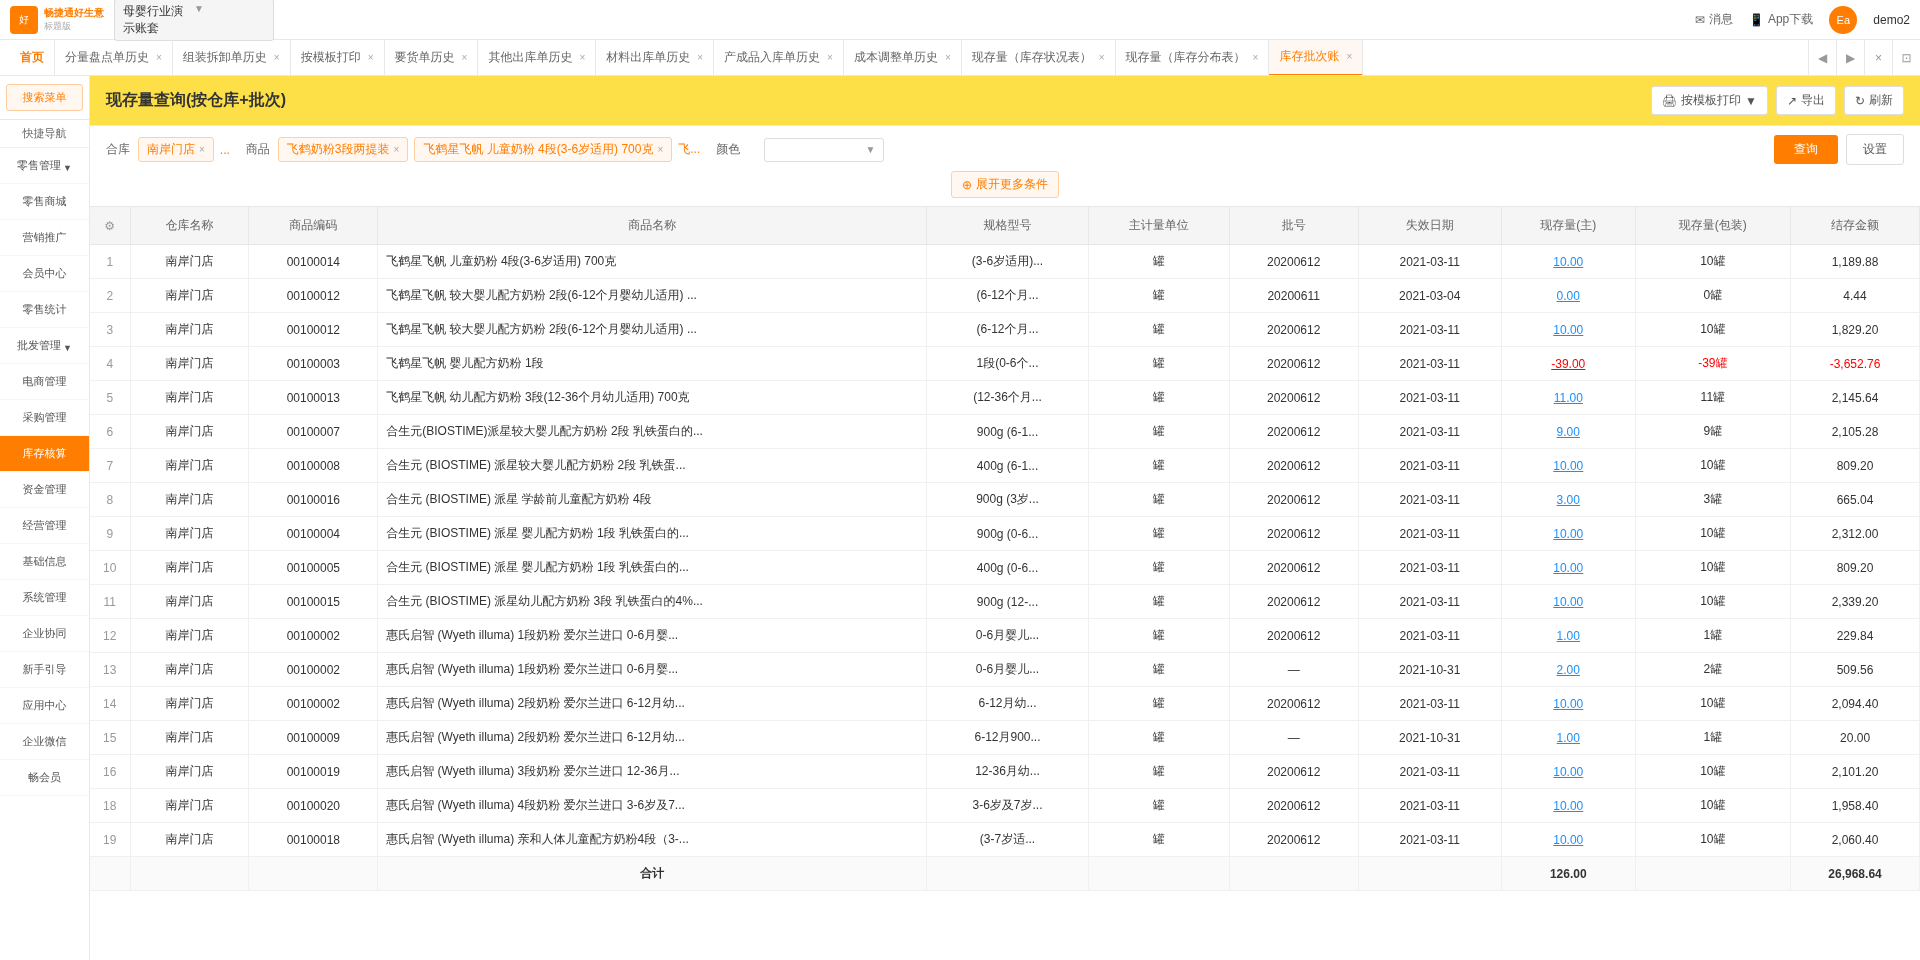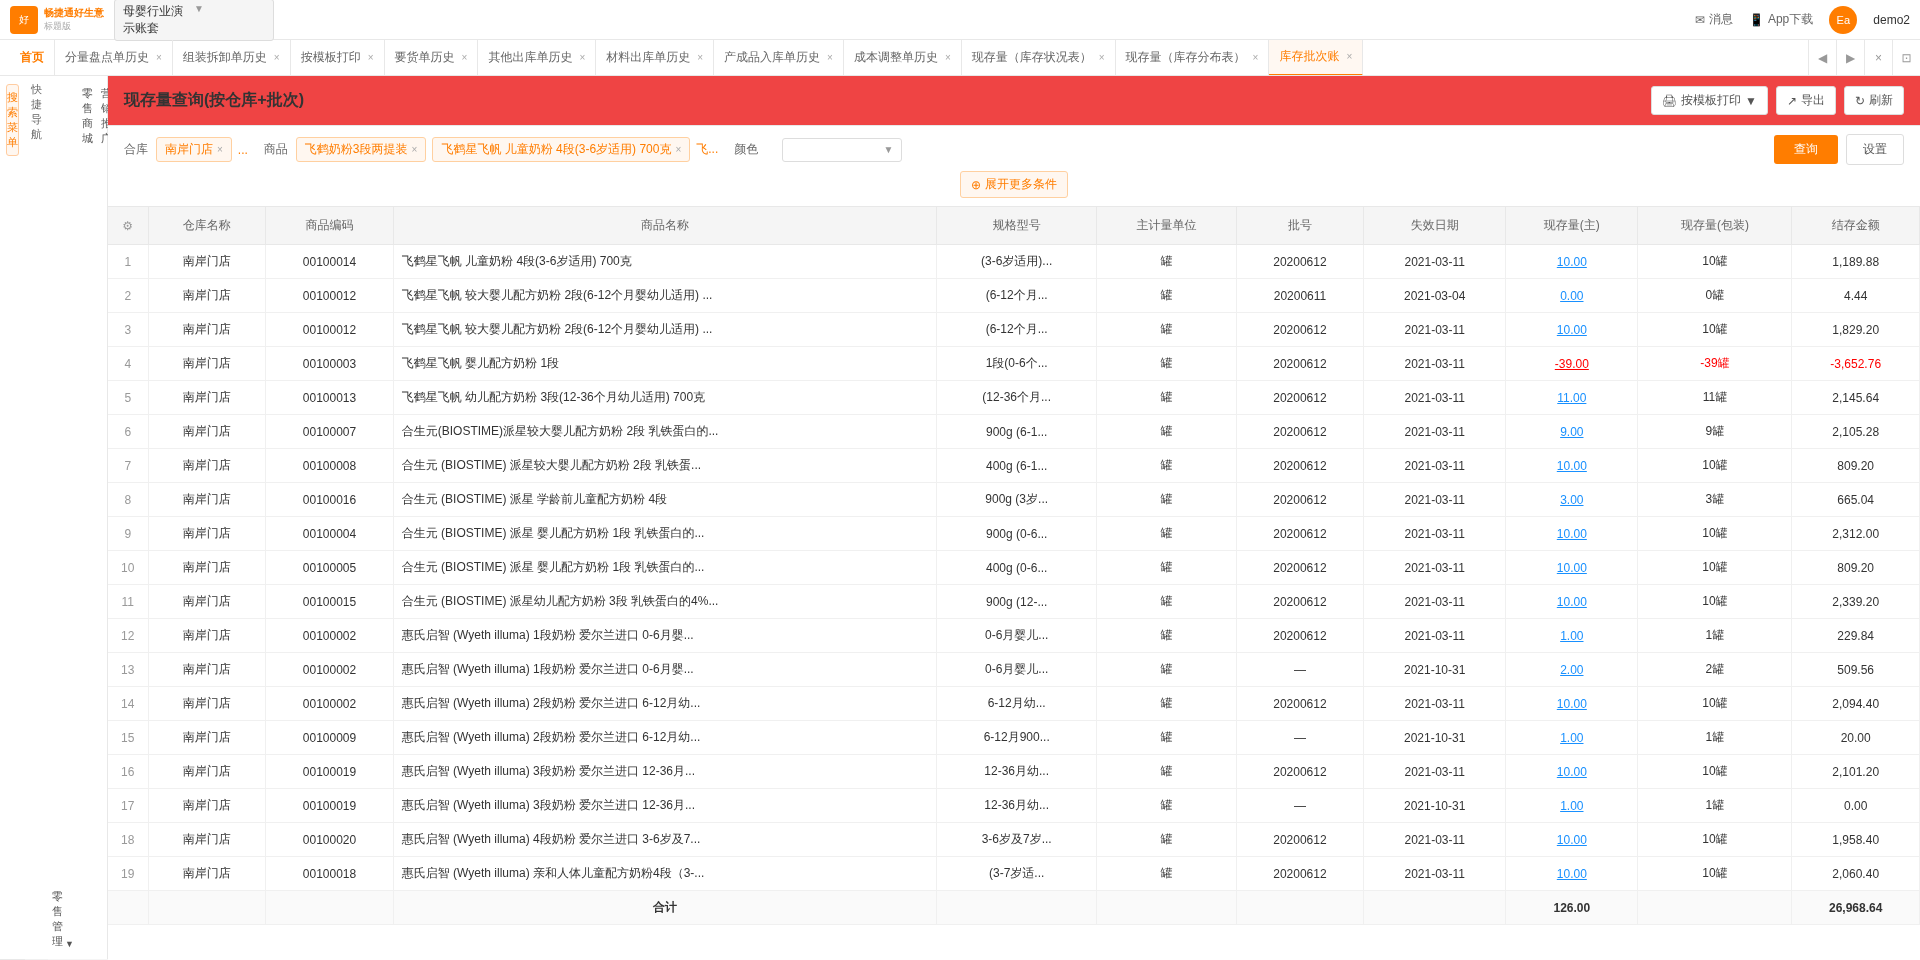--- a/index.html
+++ b/index.html
@@ -23,34 +23,34 @@
     .tab-item.active { color: #ff7d00; border-bottom: 2px solid #ff7d00; background: #fff8f2; }
     .tab-home { color: #ff7d00; font-weight: bold; }
     .tab-close { color: #aaa; font-size: 10px; cursor: pointer; margin-left: 2px; }
     .tab-nav-btns { margin-left: auto; display: flex; }
     .tab-nav-btn { width: 28px; height: 36px; display: flex; align-items: center; justify-content: center; cursor: pointer; color: #999; border-left: 1px solid #e8e8e8; }
 
     
     .layout { display: flex; height: calc(960px - 76px); }
 
     
-    .sidebar { width: 108px; background: #fff; border-right: 1px solid #e8e8e8; display: flex; flex-direction: row; }
+    .sidebar { width: 90px; background: #fff; border-right: 1px solid #e8e8e8; display: flex; flex-direction: column; }
     .sidebar-search { padding: 8px 6px; border-bottom: 1px solid #e8e8e8; }
     .sidebar-search-btn { width: 100%; background: #fff7f0; border: 1px solid #ffcca0; border-radius: 3px; padding: 5px 0; text-align: center; color: #ff7d00; font-size: 11px; cursor: pointer; }
     .sidebar-nav-btn { padding: 6px; text-align: center; color: #666; font-size: 11px; cursor: pointer; border-bottom: 1px solid #f0f0f0; }
     .sidebar-item { padding: 10px 4px; text-align: center; cursor: pointer; color: #555; font-size: 11px; border-bottom: 1px solid #f5f5f5; }
     .sidebar-item.active { background: #ff7d00; color: #fff; }
     .sidebar-item.has-arrow { display: flex; align-items: flex-end; justify-content: center; gap: 2px; }
     .sidebar-item .expand-arrow { font-size: 9px; }
 
     
     .main-content { flex: 1; overflow: hidden; display: flex; flex-direction: column; }
 
     
-    .page-header { background: #ef4444; padding: 10px 16px 0; border-bottom: 1px solid #e8e8e8; display: flex; align-items: center; justify-content: space-between; }
+    .page-header { background: #fde047; padding: 10px 16px 0; border-bottom: 1px solid #e8e8e8; display: flex; align-items: center; justify-content: space-between; }
     .page-title { font-size: 16px; font-weight: bold; color: #333; padding-bottom: 10px; }
     .page-actions { display: flex; align-items: center; gap: 8px; padding-bottom: 10px; }
     .action-btn { display: flex; align-items: center; gap: 4px; padding: 5px 10px; border: 1px solid #ddd; border-radius: 3px; cursor: pointer; font-size: 12px; color: #555; background: #fff; }
     .filter-label { color: #666; font-size: 12px; white-space: nowrap; }
     .filter-tag-group { display: flex; align-items: center; gap: 6px; flex-wrap: wrap; }
     .filter-tag { display: flex; align-items: center; background: #fff7f0; border: 1px solid #ffd0a0; border-radius: 3px; padding: 3px 8px; font-size: 12px; color: #ff7d00; gap: 4px; }
     .filter-tag .tag-close { color: #aaa; cursor: pointer; font-size: 10px; }
     .filter-more { color: #ff7d00; cursor: pointer; font-size: 12px; }
     .filter-section { display: flex; align-items: center; gap: 8px; }
     .expand-btn { display: flex; align-items: center; gap: 4px; color: #ff7d00; cursor: pointer; font-size: 12px; padding: 4px 10px; border: 1px solid #ffd0a0; border-radius: 3px; background: #fff7f0; justify-content: center; }
@@ -488,33 +488,20 @@
     <td class="text-left" style="max-width:300px;overflow:hidden;text-overflow:ellipsis;white-space:nowrap;">惠氏启智 (Wyeth illuma) 3段奶粉 爱尔兰进口 12-36月...</td>
     <td>12-36月幼...</td>
     <td>罐</td>
     <td>20200612</td>
     <td>2021-03-11</td>
     <td><span class="num-link">10.00</span></td>
     <td class="">10罐</td>
     <td class="">2,101.20</td>
   </tr>
             <tr>
-    <td class="col-index">17</td>
-    <td>南岸门店</td>
-    <td>00100019</td>
-    <td class="text-left" style="max-width:300px;overflow:hidden;text-overflow:ellipsis;white-space:nowrap;">惠氏启智 (Wyeth illuma) 3段奶粉 爱尔兰进口 12-36月...</td>
-    <td>12-36月幼...</td>
-    <td>罐</td>
-    <td>—</td>
-    <td>2021-10-31</td>
-    <td><span class="num-link">1.00</span></td>
-    <td class="">1罐</td>
-    <td class="">0.00</td>
-  </tr>
-            <tr>
     <td class="col-index">18</td>
     <td>南岸门店</td>
     <td>00100020</td>
     <td class="text-left" style="max-width:300px;overflow:hidden;text-overflow:ellipsis;white-space:nowrap;">惠氏启智 (Wyeth illuma) 4段奶粉 爱尔兰进口 3-6岁及7...</td>
     <td>3-6岁及7岁...</td>
     <td>罐</td>
     <td>20200612</td>
     <td>2021-03-11</td>
     <td><span class="num-link">10.00</span></td>
     <td class="">10罐</td>

